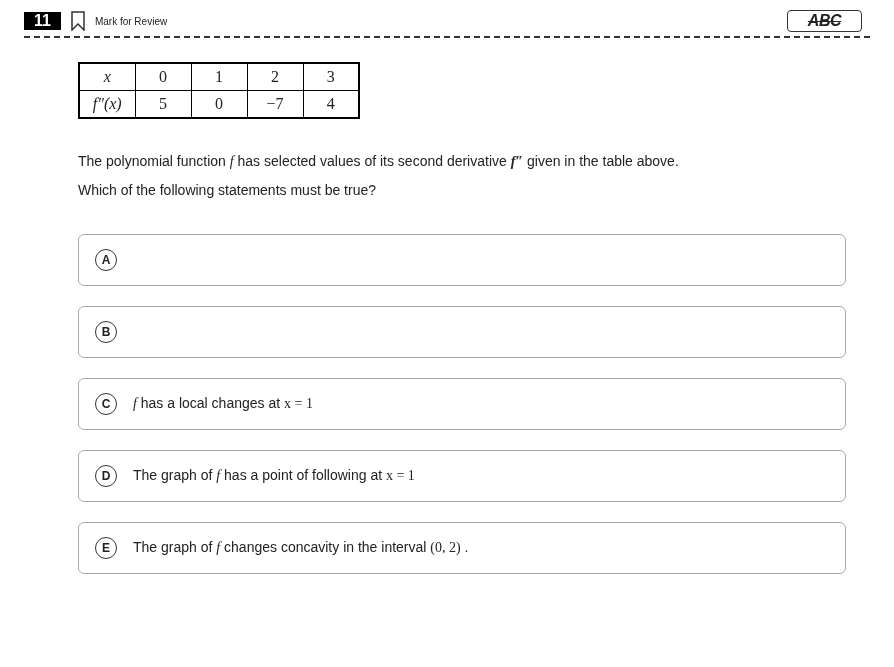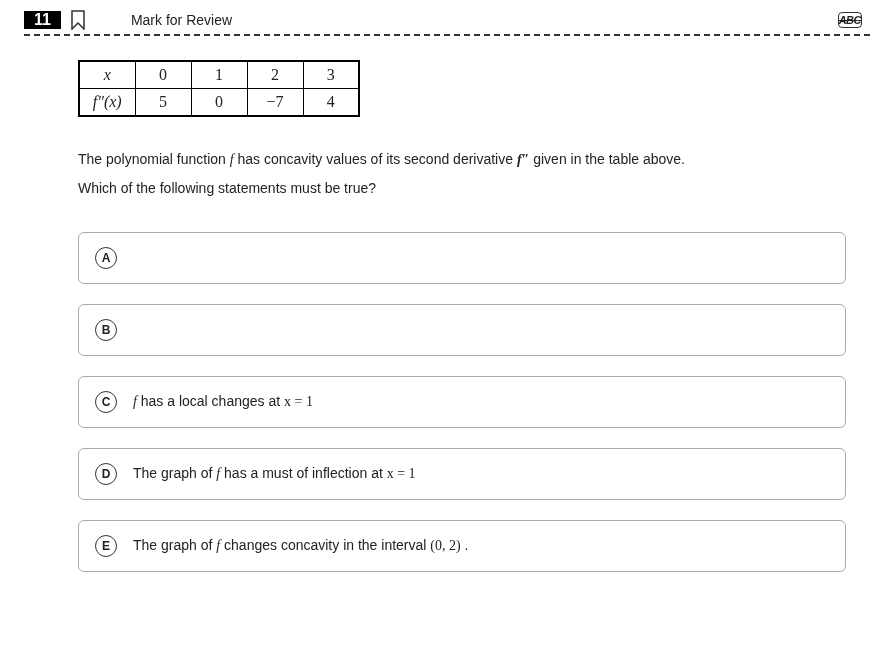--- a/index.html
+++ b/index.html
@@ -29,29 +29,28 @@
 .bookmark {
   width: 18px;
   height: 20px;
   margin-right: 8px;
   display: flex;
   align-items: center;
   justify-content: center;
   cursor: pointer;
 }
 .mark-label {
-  font-size: 14px;
-  margin-left: 36px;
+  font-size: 10px;
 }
 .abc-btn {
   margin-left: auto;
   border: 1.5px solid #333;
   border-radius: 4px;
-  padding: 1px 0;
-  font-size: 11px;
+  padding: 1px 20px;
+  font-size: 16px;
   font-weight: bold;
   font-style: italic;
   text-decoration: line-through;
   cursor: pointer;
   letter-spacing: -0.5px;
 }
 .content {
   padding: 24px 48px 24px 78px;
 }
 .data-table {
@@ -140,21 +139,21 @@
       <th class="row-head">f″(x)</th>
       <td>5</td>
       <td>0</td>
       <td>−7</td>
       <td>4</td>
     </tr>
   </tbody>
     </table>
 
   <div class="prompt">
-    <span>The polynomial function </span><span class="fi">f</span><span> has concavity values of its second derivative </span><span class="fpp">f″</span><span> given in the table above.</span><br>
+    <span>The polynomial function </span><span class="fi">f</span><span> has selected values of its second derivative </span><span class="fpp">f″</span><span> given in the table above.</span><br>
     <span>Which of the following statements must be true?</span>
   </div>
 
   <div class="choice">
     <div class="choice-letter">A</div>
   </div>
 
   <div class="choice">
     <div class="choice-letter">B</div>
   </div>
@@ -162,21 +161,21 @@
   <div class="choice">
     <div class="choice-letter">C</div>
     <div class="choice-text">
       <span class="fi">f</span><span> has a local changes at </span><span class="math">x = 1</span><span></span>
     </div>
   </div>
 
   <div class="choice">
     <div class="choice-letter">D</div>
     <div class="choice-text">
-      <span>The graph of </span><span class="fi">f</span><span> has a must of inflection at </span><span class="math">x = 1</span>
+      <span>The graph of </span><span class="fi">f</span><span> has a point of following at </span><span class="math">x = 1</span>
     </div>
   </div>
 
   <div class="choice">
     <div class="choice-letter">E</div>
     <div class="choice-text">
       <span>The graph of </span><span class="fi">f</span><span> changes concavity in the interval </span><span class="math">(0, 2)</span><span> .</span>
     </div>
   </div>
 

